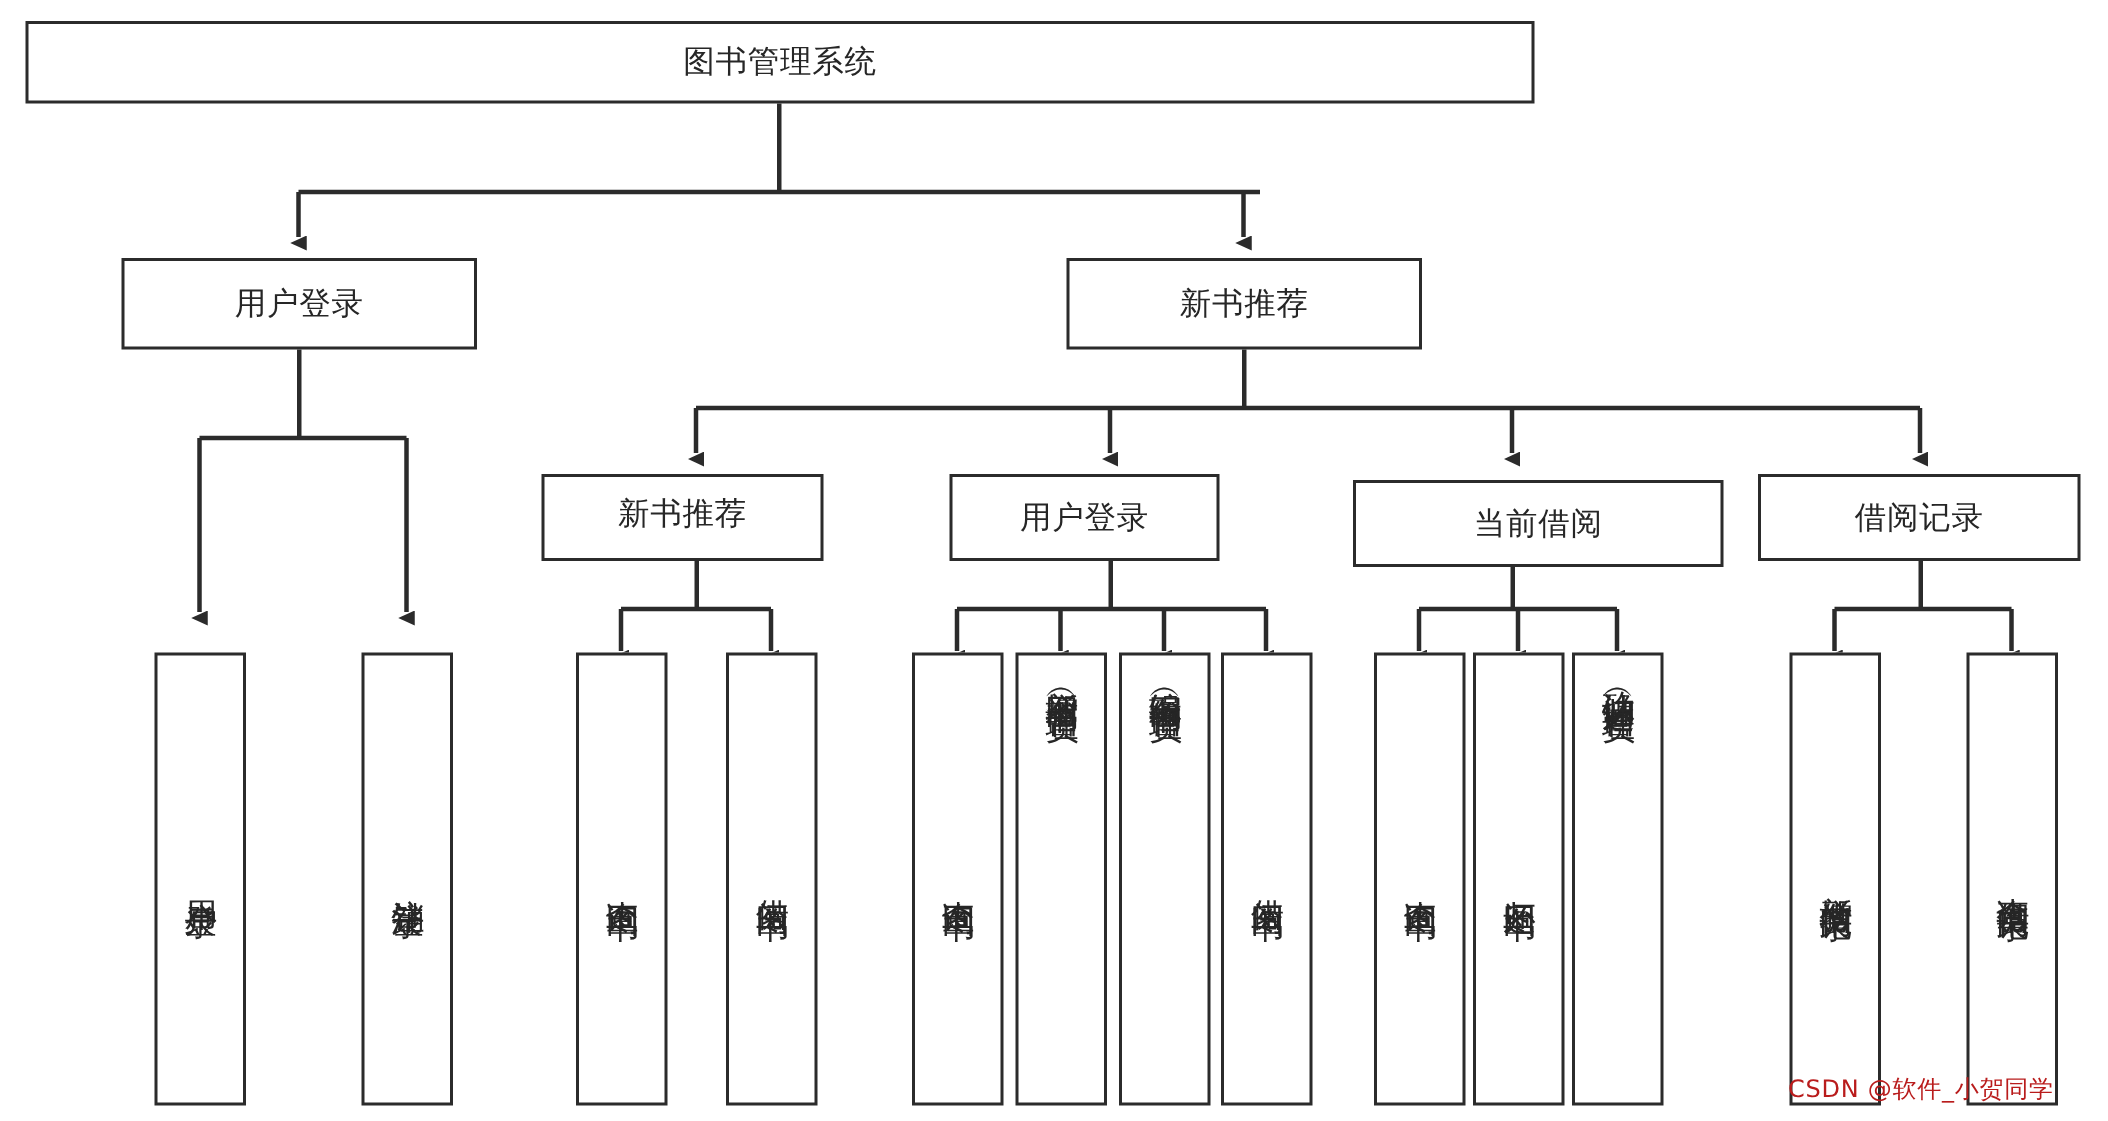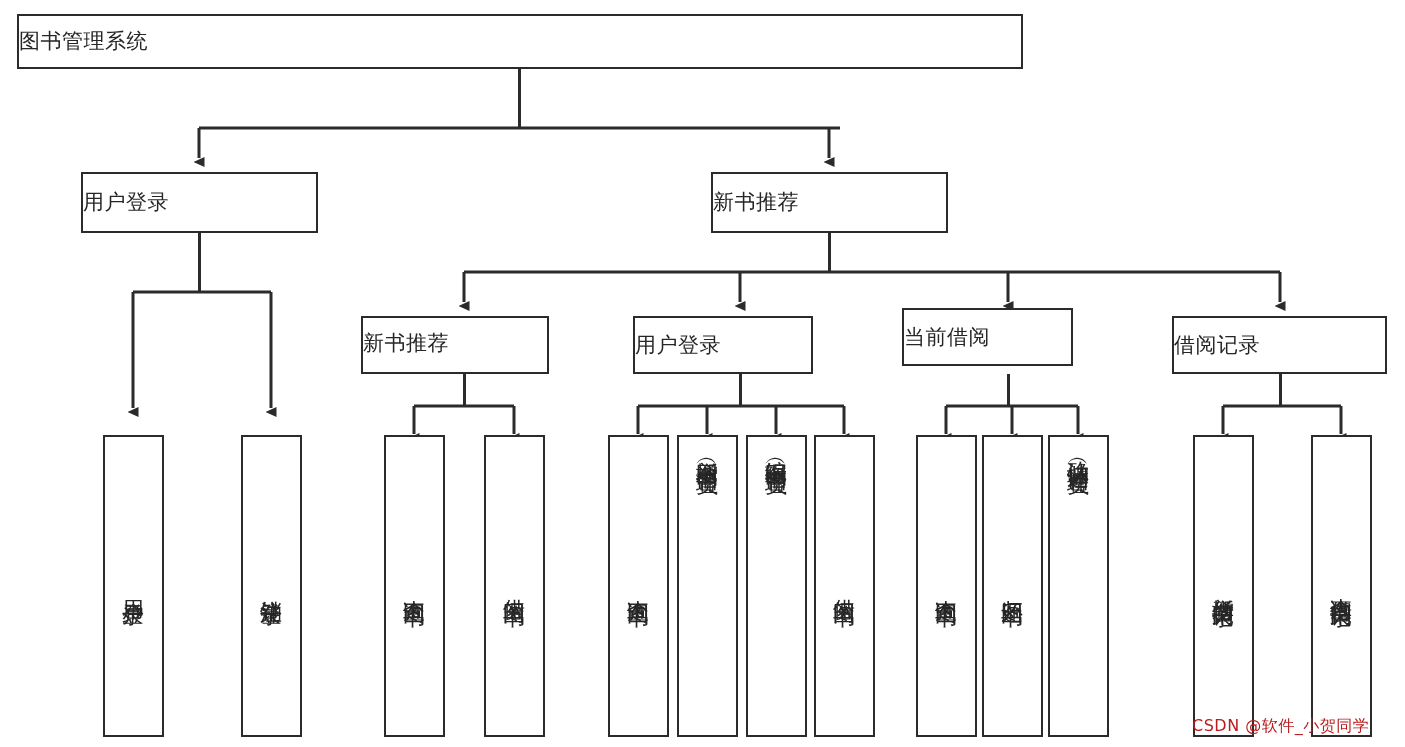--- a/index.html
+++ b/index.html
@@ -20,21 +20,21 @@
     width:1405px;
     height:747px;
   }
   .node-box{
     position:absolute;
     box-sizing:border-box;
     border:2.5px solid #2b2b2b;
     background:#ffffff;
     display:flex;
     align-items:center;
-    justify-content:flex-start;
+    justify-content:center;
     color:#1f1f1f;
   }
   .node-box .lbl{
     display:block;
     text-align:center;
     line-height:1.18;
     color:#262626;
   }
   
   .h-node .lbl{
@@ -139,21 +139,21 @@
   </div>
 
   <div class="node-box h-node" style="left:361px;top:316px;width:188px;height:58px;font-family:Liberation Mono, monospace;">
     <span class="lbl">新书推荐</span>
   </div>
 
   <div class="node-box h-node" style="left:633px;top:316px;width:180px;height:58px;">
     <span class="lbl">用户登录</span>
   </div>
 
-  <div class="node-box h-node" style="left:902px;top:308px;width:171px;height:58px;">
+  <div class="node-box h-node" style="left:902px;top:320px;width:247px;height:58px;">
     <span class="lbl">当前借阅</span>
   </div>
 
   <div class="node-box h-node" style="left:1172px;top:316px;width:215px;height:58px;">
     <span class="lbl">借阅记录</span>
   </div>
 
   <div class="node-box v-node center-text" style="left:103px;top:435px;width:61px;height:302px;">
     <span class="lbl">用户登录</span>
   </div>

